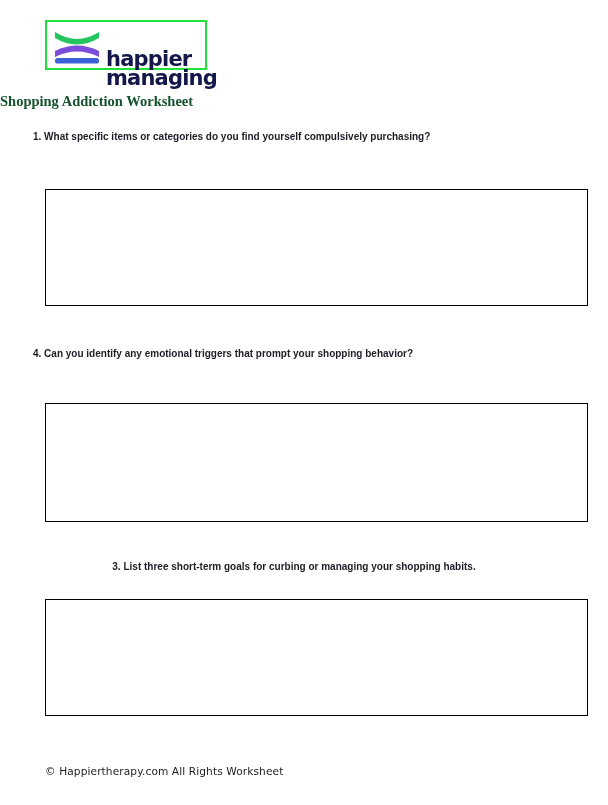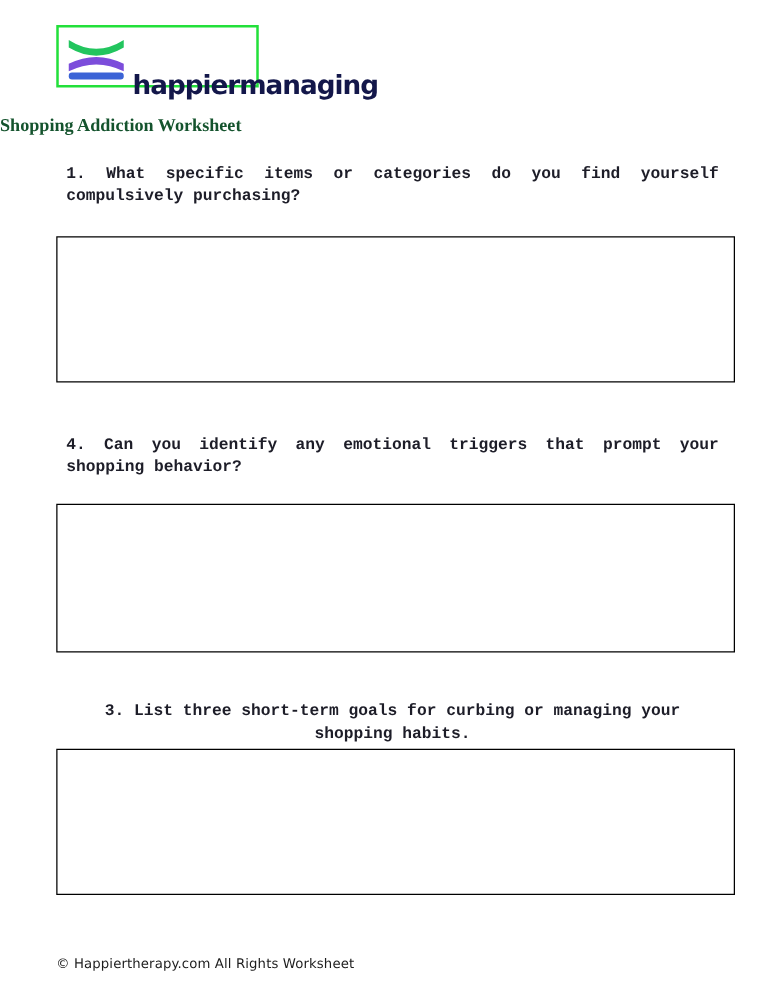--- a/index.html
+++ b/index.html
@@ -33,21 +33,21 @@
   }
   .logo-mark {
     width: 54px;
     height: 42px;
     flex: 0 0 54px;
     display: block;
   }
   .logo-wordmark {
     flex: 1 1 auto;
     display: flex;
-    flex-direction: row;
+    flex-direction: column;
     justify-content: space-between;
     line-height: 0.92;
     padding-left: 2px;
     margin-top: 48px;
   }
   .logo-wordmark span {
     font-family: "DejaVu Sans", sans-serif;
     font-weight: bold;
     font-size: 21px;
     letter-spacing: -0.8px;
@@ -63,25 +63,25 @@
     width: 528px;
     font-family: "Liberation Serif", serif;
     font-weight: bold;
     font-size: 14.5px;
     color: #14532d;
   }
 
   
   .question {
     position: absolute;
-    left: 53px;
+    left: 33px;
     width: 522px;
-    font-family: Liberation Mono, monospace;
+    font-family: Liberation Sans, sans-serif;
     font-weight: bold;
-    font-size: 13px;
+    font-size: 10px;
     line-height: 1.38;
     color: #1d1d28;
     text-align: justify;
   }
   .question.single-line {
     text-align: center;
   }
   .q1 { top: 130px; }
   .q2 { top: 347px; }
   .q3 { top: 560px; }

